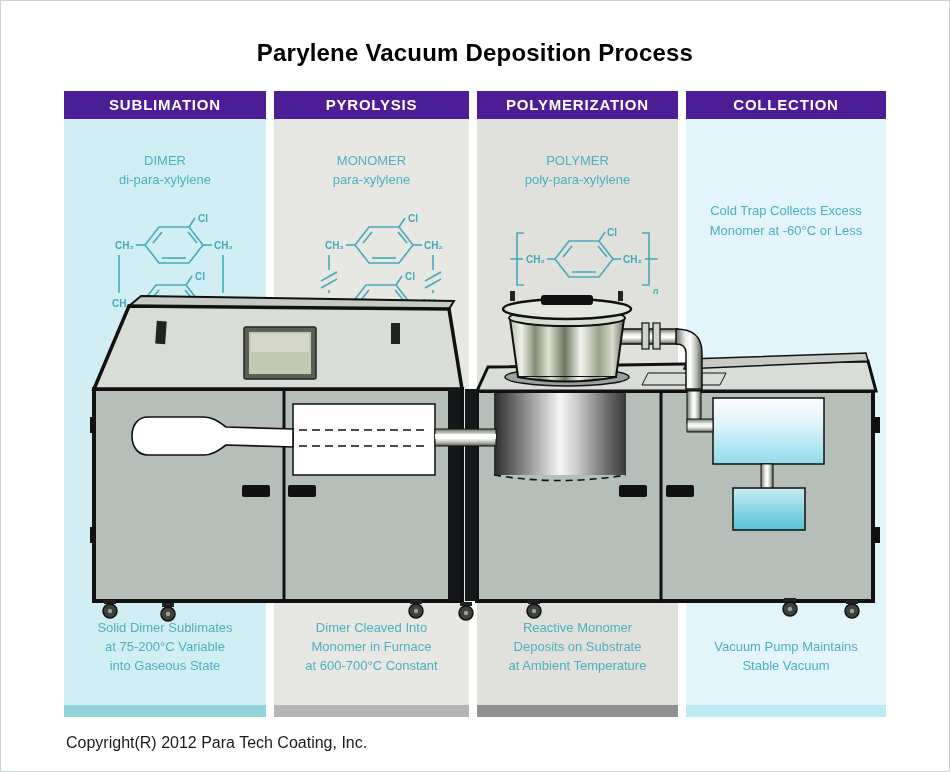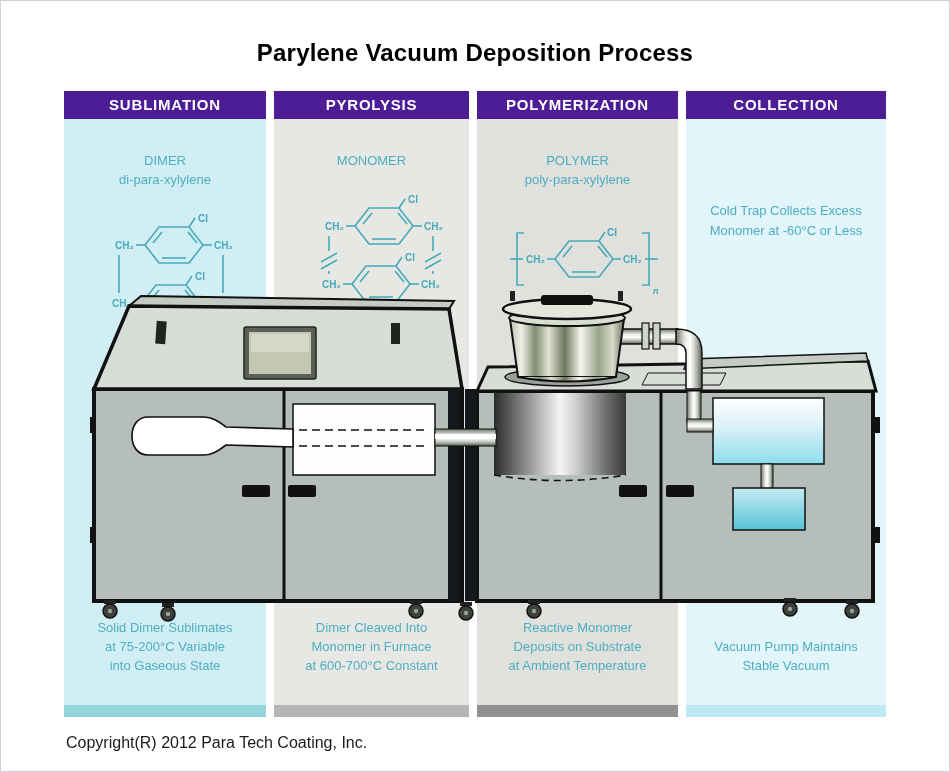--- a/index.html
+++ b/index.html
@@ -83,20 +83,21 @@
       </div>
     </div>
     <div class="col-strip s1"></div>
   </div>
 
   <div class="col c2">
     <div class="col-header">PYROLYSIS</div>
     <div class="col-body">
       <div class="chem-title">
         <div>MONOMER</div>
+        <div>para-xylylene</div>
       </div>
       <svg class="chem-svg" width="202" height="125" viewBox="0 0 202 125">
         <g stroke="#46aabb" stroke-width="1.6" fill="none">
           <path d="M81,32 L95,14 L125,14 L139,32 L125,50 L95,50 Z"></path>
           <path d="M89,30 L98,19"></path>
             <path d="M124,19 L133,30"></path>
             <path d="M98,45 L122,45"></path>
           <path d="M72,32 L81,32"></path>
             <path d="M139,32 L148,32"></path>
             <path d="M125,14 L131,5"></path>

